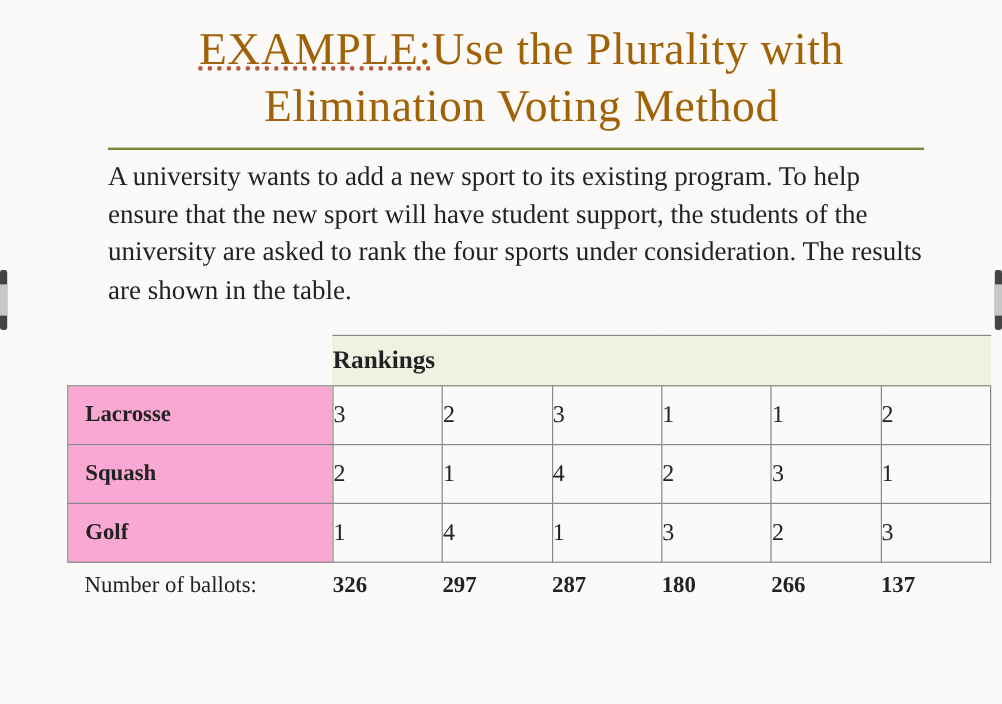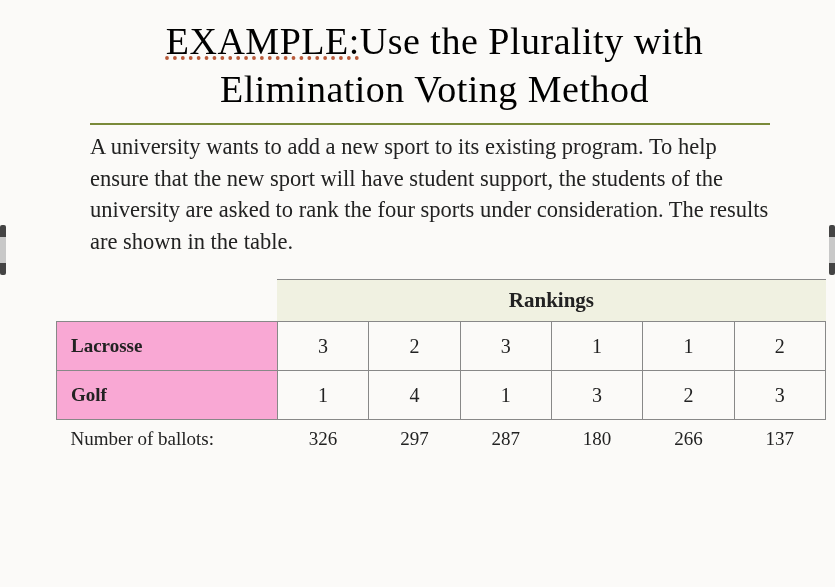--- a/index.html
+++ b/index.html
@@ -16,21 +16,21 @@
   .slide {
     box-sizing: border-box;
     padding: 18px 56px 0 90px;
     width: 100%;
     height: 100%;
   }
   .title {
     font-size: 38px;
     line-height: 1.25;
     text-align: center;
-    color: #000000;
+    color: #a16207;
     margin-bottom: 10px;
     letter-spacing: .5px;
   }
   .title .ex {
     text-decoration: underline;
     text-decoration-style: dotted;
     text-decoration-color: #b85a3a;
     text-underline-offset: 3px;
   }
   .hr {
@@ -47,21 +47,21 @@
   }
   .table-wrap {
     width: 770px;
     margin-left: -34px;
   }
   table {
     border-collapse: collapse;
     width: 100%;
   }
   th, td {
-    text-align: center;
+    text-align: left;
     font-size: 20px;
     padding: 8px 0;
   }
   thead th {
     background: #f0f1e1;
     font-weight: bold;
     font-family: "Times New Roman", Times, serif;
     font-size: 21px;
     border-top: 1.5px solid #888;
     border-bottom: 1.5px solid #888;
@@ -91,21 +91,21 @@
     font-size: 19px;
     padding-top: 8px;
   }
   tfoot th {
     text-align: left;
     padding-left: 14px;
     font-weight: normal;
     border-top: 1.5px solid #888;
   }
   tfoot td {
-    font-weight: normal;
+    font-weight: bold;
     border-top: 1.5px solid #888;
   }
   
   col.rowhead { width: 220px; }
   col.val { width: 91px; }
 
   
   .tab {
     position: absolute;
     top: 225px;
@@ -172,20 +172,29 @@
         <tr>
           <th>Lacrosse</th>
           <td>3</td>
           <td>2</td>
           <td>3</td>
           <td>1</td>
           <td>1</td>
           <td>2</td>
         </tr>
         <tr>
+          <th>Squash</th>
+          <td>2</td>
+          <td>1</td>
+          <td>4</td>
+          <td>2</td>
+          <td>3</td>
+          <td>1</td>
+        </tr>
+        <tr>
           <th>Golf</th>
           <td>1</td>
           <td>4</td>
           <td>1</td>
           <td>3</td>
           <td>2</td>
           <td>3</td>
         </tr>
       </tbody>
       <tfoot>

